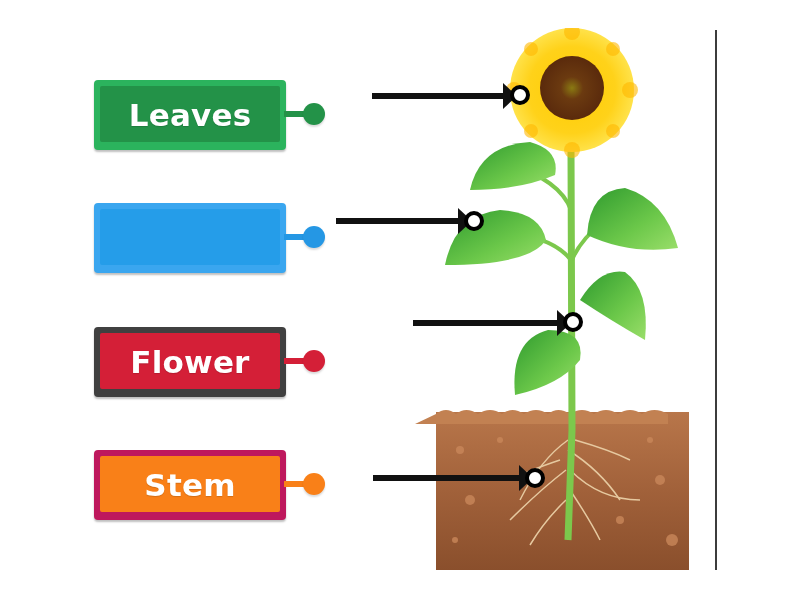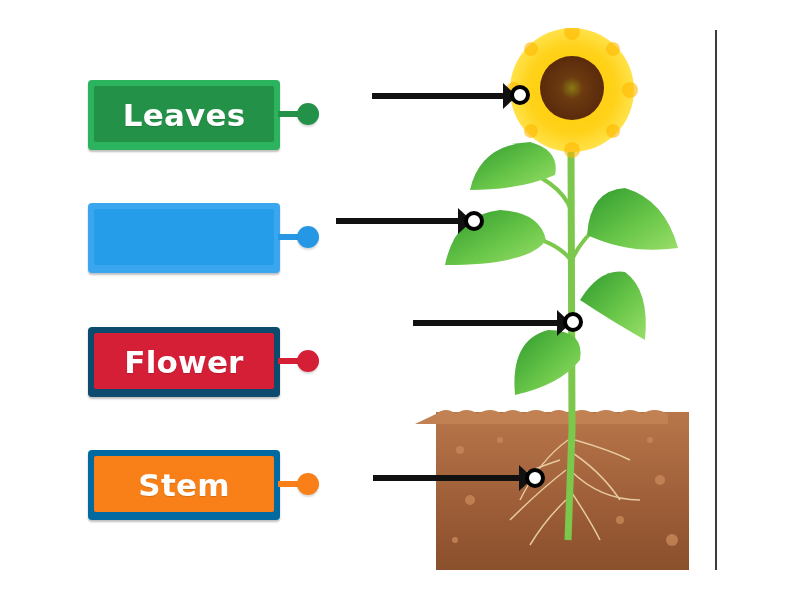--- a/index.html
+++ b/index.html
@@ -1,18 +1,18 @@
 <!DOCTYPE html>
 <html><head>
 <meta charset="utf-8">
 <style>
   html, body { margin:0; padding:0; }
   body { width:800px; height:600px; background:#ffffff; position:relative; overflow:hidden;
          font-family:"DejaVu Sans", sans-serif; }
-  .label-tile { position:absolute; left:88px; width:192px; height:72px; }
+  .label-tile { position:absolute; left:94px; width:192px; height:72px; }
   .label-box { position:absolute; left:0; top:0; width:192px; height:70px; border-radius:4px;
                box-shadow:0 2px 2px rgba(0,0,0,0.25); display:flex; align-items:center; justify-content:center;
                cursor:grab; box-sizing:border-box; }
   .label-box .inner { position:absolute; left:6px; top:6px; right:6px; bottom:8px; border-radius:2px; }
   .label-text { position:relative; color:#ffffff; font-weight:bold; font-size:31px; letter-spacing:0.2px;
                 text-shadow:0 1px 1px rgba(0,0,0,0.15); }
   .connector { position:absolute; left:190px; top:31px; width:24px; height:6px; }
   .connector-dot { position:absolute; left:209px; top:23px; width:22px; height:22px; border-radius:50%;
                    box-shadow:0 2px 2px rgba(0,0,0,0.15); }
   .diagram { position:absolute; left:340px; top:28px; width:372px; height:545px; }
@@ -37,30 +37,30 @@
 
 <div class="label-tile" style="top:203px">
   <div class="label-box" style="background:#3aa6ef">
     <div class="inner" style="background:#259de9"></div>
   </div>
   <div class="connector" style="background:#2597e4"></div>
   <div class="connector-dot" style="background:#2597e4"></div>
 </div>
 
 <div class="label-tile" style="top:327px">
-  <div class="label-box" style="background:#0c4a6e">
+  <div class="label-box" style="background:#404040">
     <div class="inner" style="background:#d41f37"></div>
     <span class="label-text">Flower</span>
   </div>
   <div class="connector" style="background:#d41f37"></div>
   <div class="connector-dot" style="background:#d41f37"></div>
 </div>
 
 <div class="label-tile" style="top:450px">
-  <div class="label-box" style="background:#0369a1">
+  <div class="label-box" style="background:#be185d">
     <div class="inner" style="background:#f98018"></div>
     <span class="label-text">Stem</span>
   </div>
   <div class="connector" style="background:#f98018"></div>
   <div class="connector-dot" style="background:#f98018"></div>
 </div>
 
 <svg class="diagram" viewBox="340 28 372 545" width="372" height="545">
   <defs>
     <radialGradient id="petals" cx="50%" cy="50%" r="50%">

